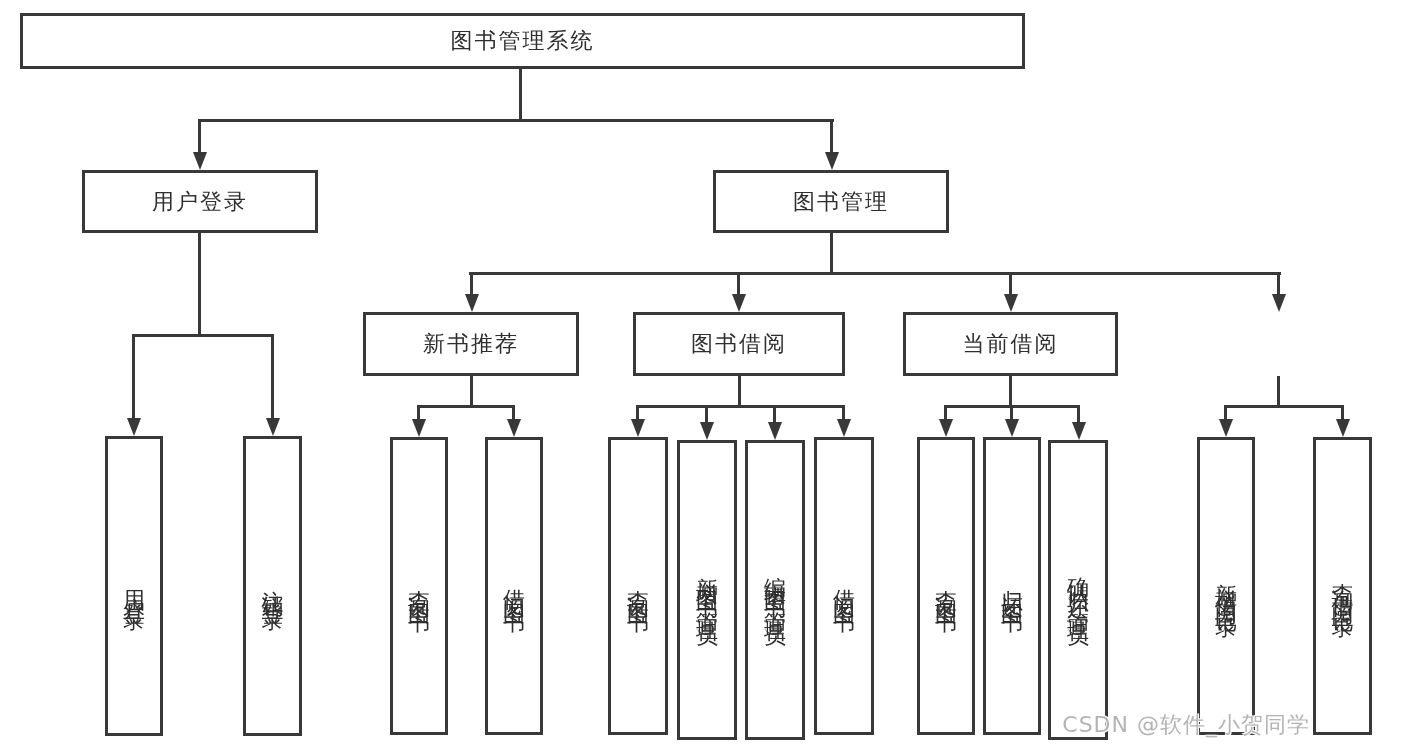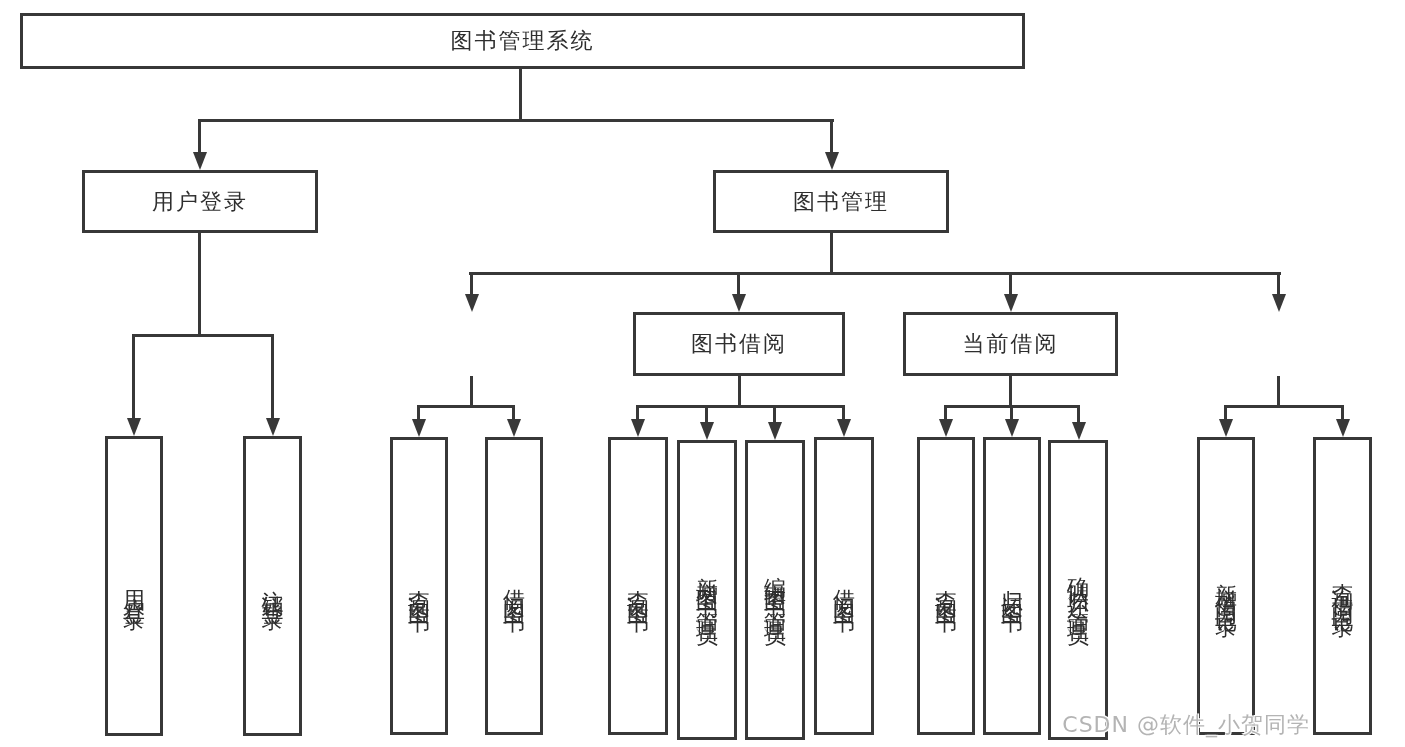--- a/index.html
+++ b/index.html
@@ -84,20 +84,21 @@
   <div class="node vnode" style="left:105px;top:436px;width:58px;height:300px;">用户登录</div>
   <div class="node vnode" style="left:243px;top:436px;width:59px;height:300px;">注销登录</div>
 
   <div class="vl" style="left:830px;top:233px;height:42px;"></div>
   <div class="hl" style="left:469px;top:272px;width:812px;"></div>
   <div class="drop" style="left:470px;top:272px;height:22px;"></div>
   <div class="drop" style="left:737px;top:272px;height:22px;"></div>
   <div class="drop" style="left:1009px;top:272px;height:22px;"></div>
   <div class="drop" style="left:1277px;top:272px;height:22px;"></div>
 
+  <div class="node" style="left:363px;top:312px;width:216px;height:64px;">新书推荐</div>
   <div class="node" style="left:903px;top:312px;width:215px;height:64px;">当前借阅</div>
   <div class="node" style="left:633px;top:312px;width:212px;height:64px;">图书借阅</div>
 
   <div class="vl" style="left:470px;top:376px;height:32px;"></div>
   <div class="hl" style="left:417px;top:405px;width:98px;"></div>
   <div class="drop" style="left:417px;top:405px;height:14px;"></div>
   <div class="drop" style="left:512px;top:405px;height:14px;"></div>
   <div class="node vnode" style="left:390px;top:437px;width:58px;height:298px;">查询图书</div>
   <div class="node vnode" style="left:485px;top:437px;width:58px;height:298px;">借阅图书</div>
 

